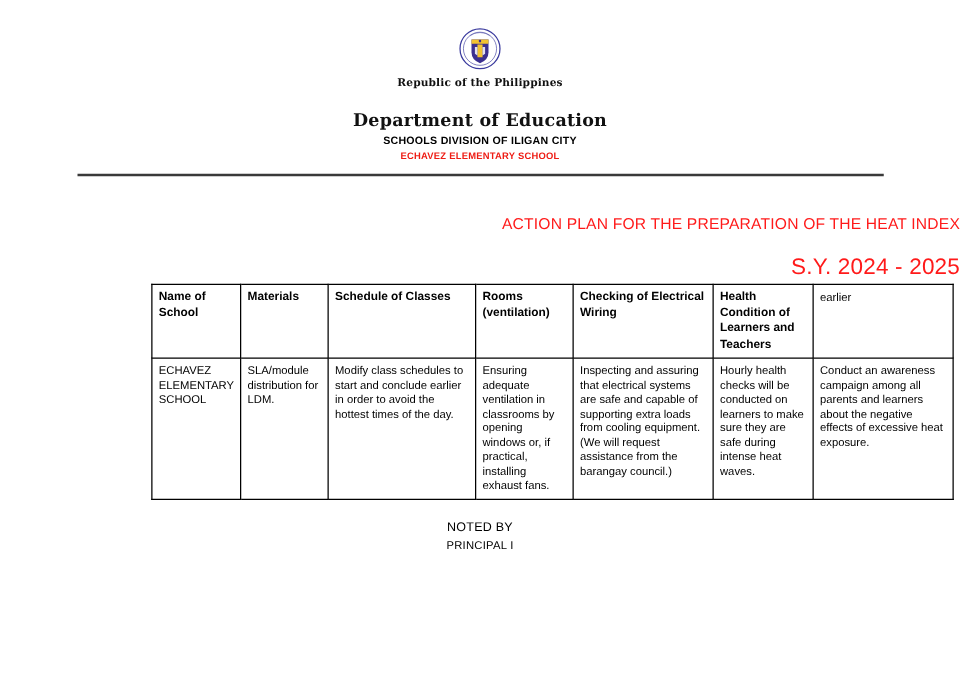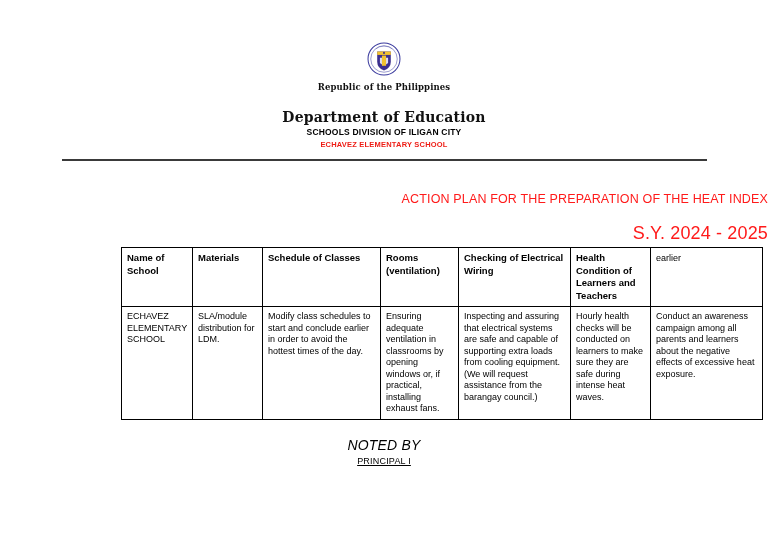--- a/index.html
+++ b/index.html
@@ -11,21 +11,21 @@
     width: 768px;
     height: 543px;
     font-family: "Liberation Sans", sans-serif;
     color: #000000;
     overflow: hidden;
     position: relative;
   }
 
   
   .letterhead {
-    padding-top: 42px;
+    padding-top: 22px;
     text-align: center;
   }
   .seal {
     width: 34px;
     height: 34px;
     margin: 0 auto 6px auto;
     display: block;
   }
   .lh-republic {
     font-family: "DejaVu Serif", serif;
@@ -134,38 +134,36 @@
   col.c2 { width: 70px; }
   col.c3 { width: 118px; }
   col.c4 { width: 78px; }
   col.c5 { width: 112px; }
   col.c6 { width: 80px; }
   col.c7 { width: 112px; }
 
   
   .noted-by {
     text-align: center;
-    font-size: 14px;
+    font-size: 10px;
     margin-top: 17px;
     letter-spacing: 0.2px;
-    font-style: italic;
   }
   .signatory {
     text-align: center;
     font-size: 10.5px;
     font-weight: bold;
     margin-top: 29px;
     letter-spacing: 0.1px;
   }
   .signatory-role {
     text-align: center;
     font-size: 9px;
     margin-top: 3px;
     letter-spacing: 0.2px;
-    text-decoration: underline;
   }
 </style>
 </head>
 <body>
 
 <div class="letterhead">
 
   <svg class="seal" viewBox="0 0 100 100">
     <circle cx="50" cy="50" r="47" fill="#ffffff" stroke="#3b3b9e" stroke-width="3"></circle>
     <circle cx="50" cy="50" r="39" fill="#ffffff" stroke="#3b3b9e" stroke-width="1.5"></circle>

